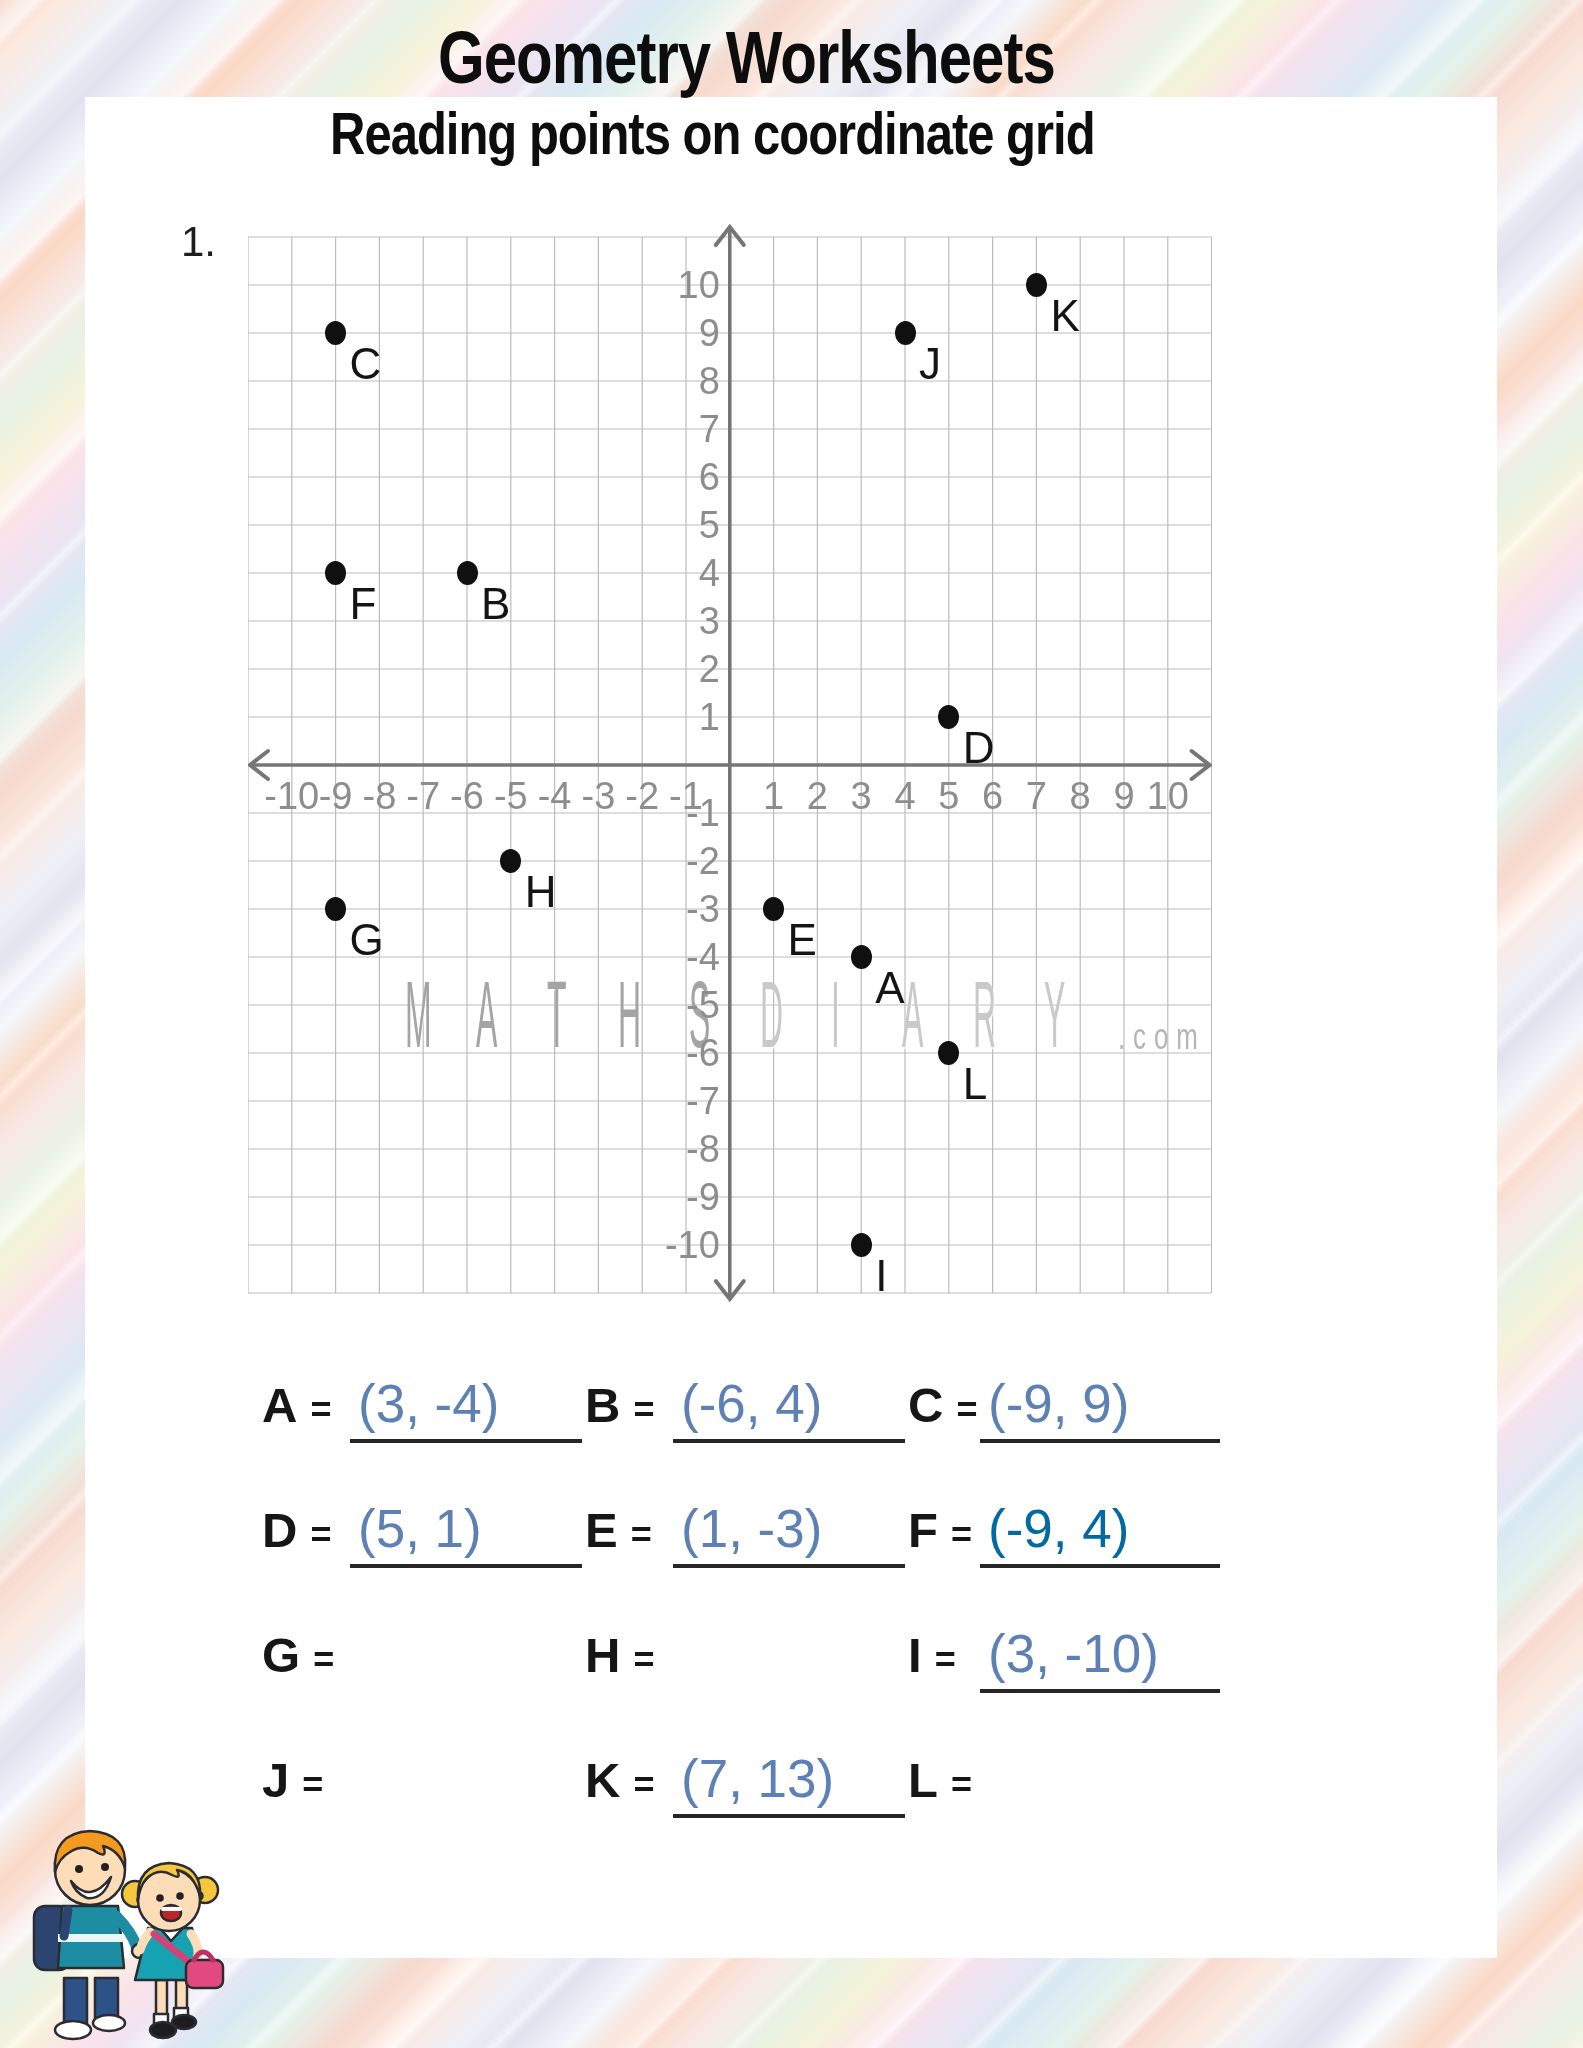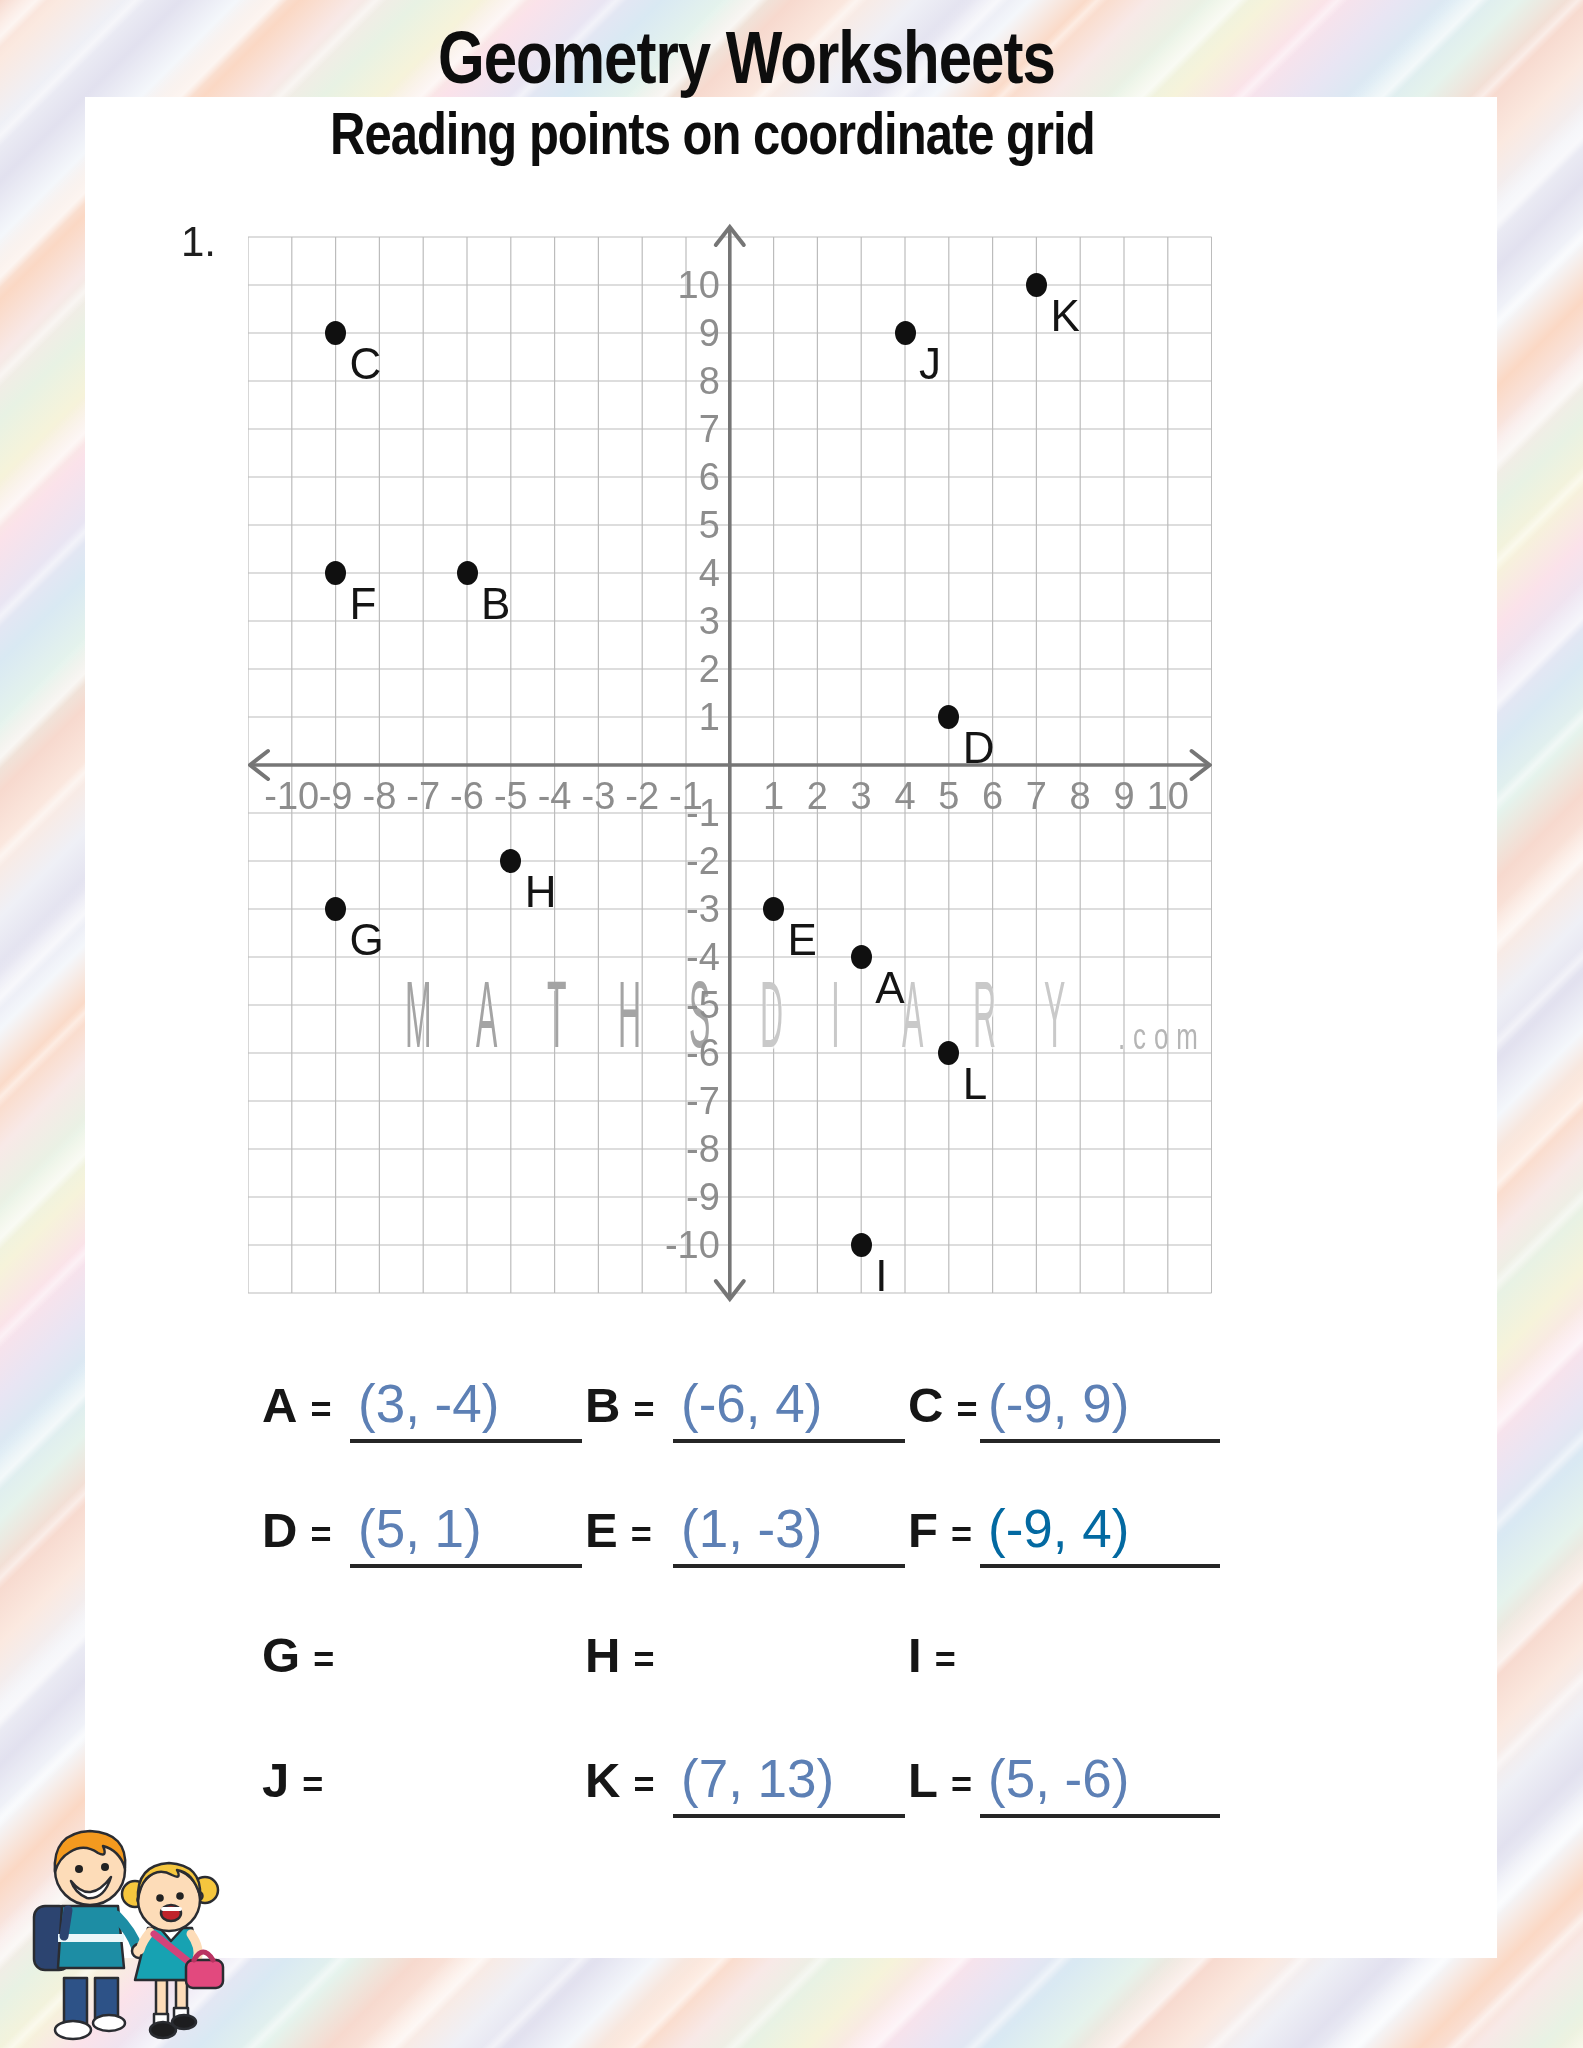--- a/index.html
+++ b/index.html
@@ -243,34 +243,34 @@
     <div class="ans-cell">
       <span class="ans-label"><span class="ans-letter">G</span><span class="ans-eq">=</span></span>
     </div>
 
     <div class="ans-cell">
       <span class="ans-label"><span class="ans-letter">H</span><span class="ans-eq">=</span></span>
     </div>
 
     <div class="ans-cell">
       <span class="ans-label"><span class="ans-letter">I</span><span class="ans-eq">=</span></span>
+      <span class="ans-blank"><span class="ans-value" style="color: rgb(93, 128, 181);">(3, -10)</span></span>
     </div>
 
     <div class="ans-cell">
       <span class="ans-label"><span class="ans-letter">J</span><span class="ans-eq">=</span></span>
     </div>
 
     <div class="ans-cell">
       <span class="ans-label"><span class="ans-letter">K</span><span class="ans-eq">=</span></span>
       <span class="ans-blank"><span class="ans-value" style="color: rgb(93, 128, 181);">(7, 13)</span></span>
     </div>
 
     <div class="ans-cell">
       <span class="ans-label"><span class="ans-letter">L</span><span class="ans-eq">=</span></span>
-      <span class="ans-blank"><span class="ans-value" style="color: rgb(93, 128, 181);">(5, -6)</span></span>
     </div>
   </div>
 
   <svg class="kids" width="242" height="240" viewBox="0 0 242 240">
     <g stroke="#2a2c31" stroke-width="2.5" stroke-linejoin="round" stroke-linecap="round">
 
       <rect x="26" y="98" width="36" height="64" rx="11" fill="#2c4470"></rect>
       <rect x="56" y="170" width="23" height="48" fill="#2d5287"></rect>
       <rect x="87" y="170" width="23" height="42" fill="#2d5287"></rect>
       <ellipse cx="65" cy="222" rx="18" ry="9" fill="#ffffff"></ellipse>

